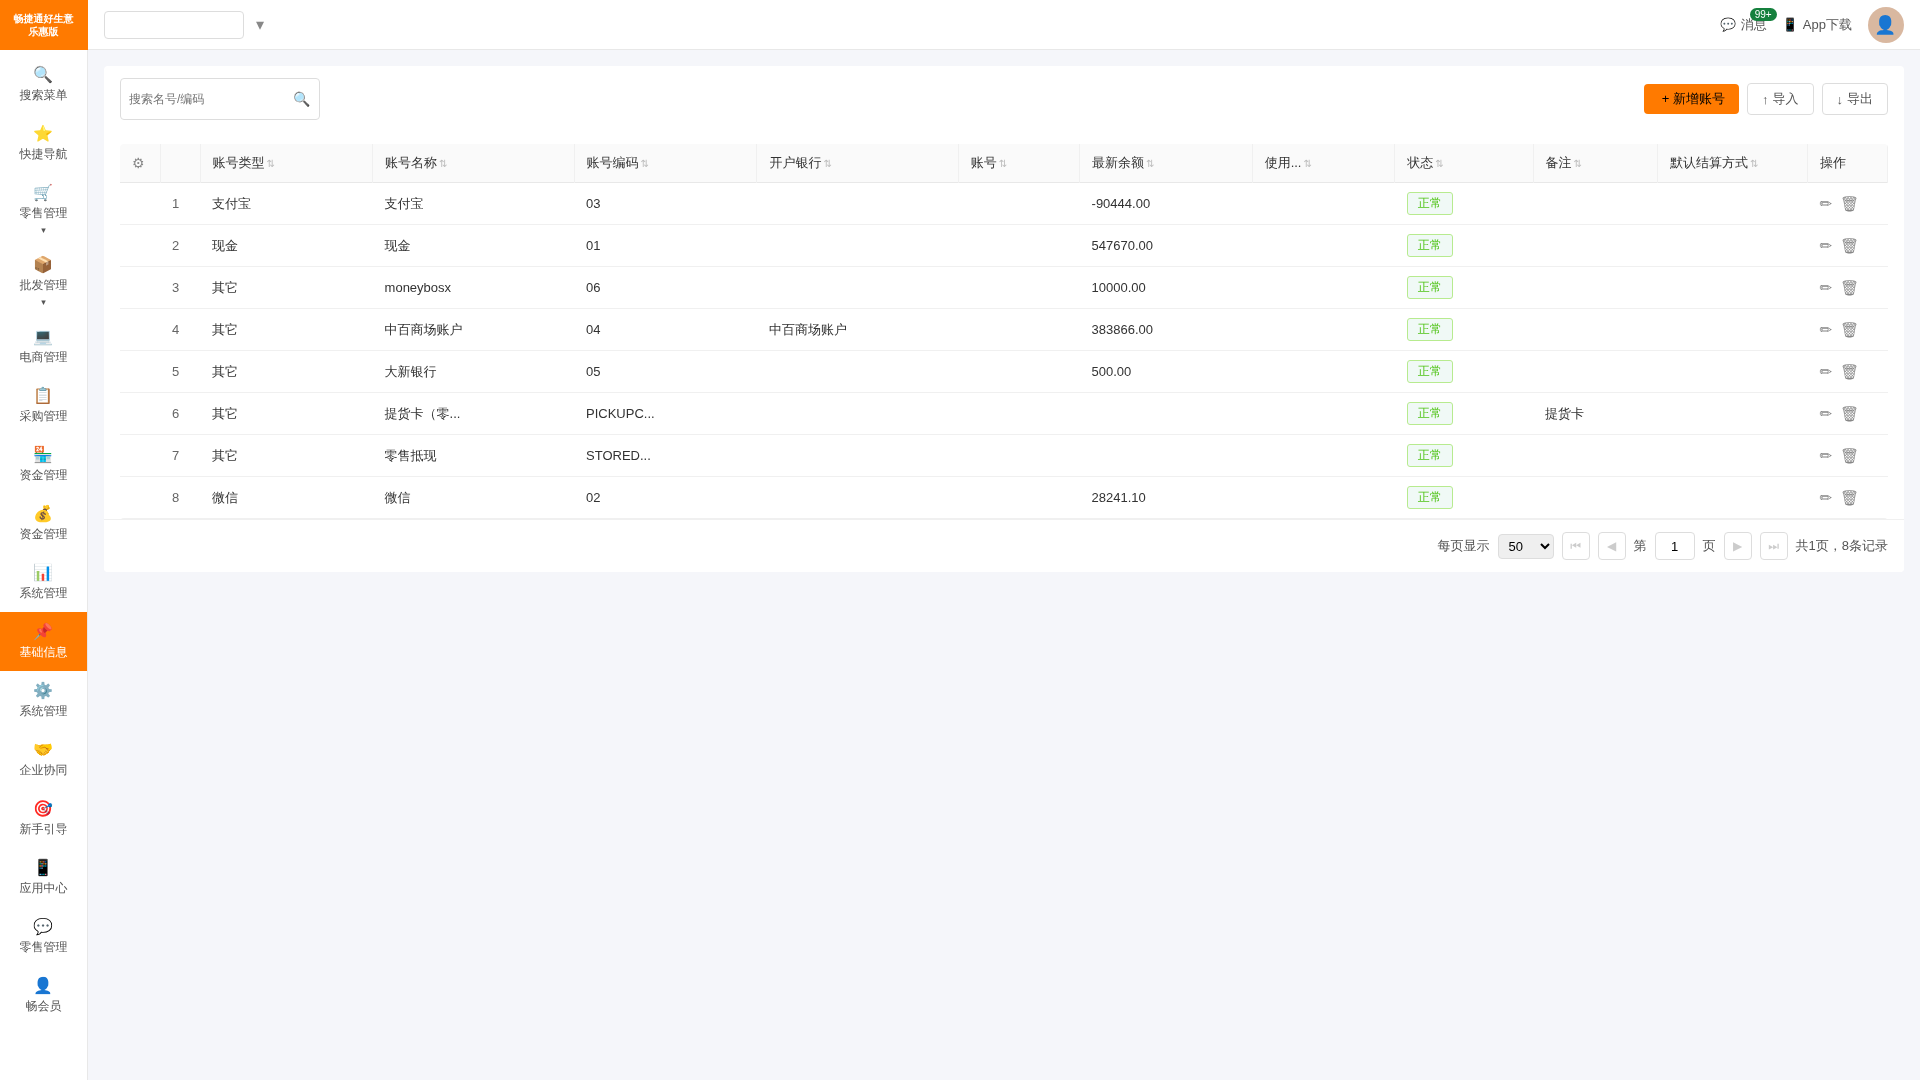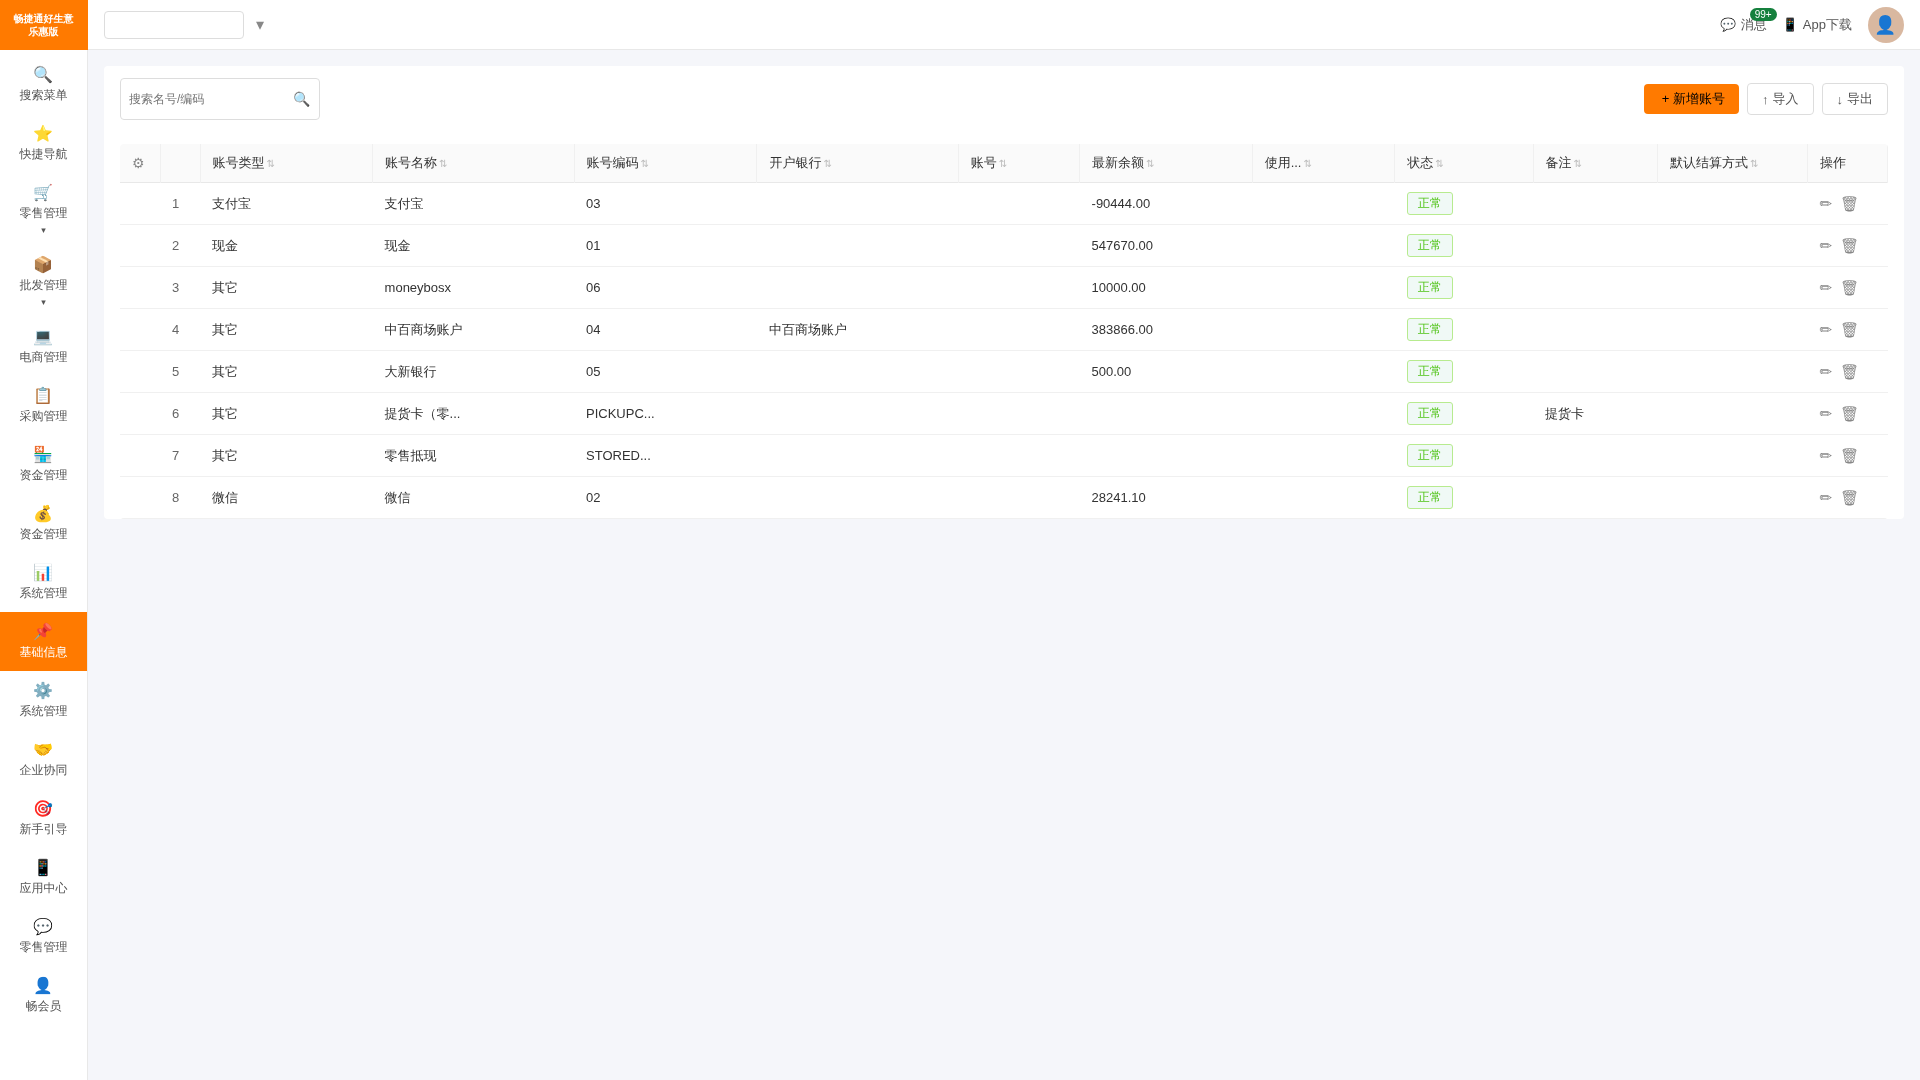--- a/index.html
+++ b/index.html
@@ -650,16 +650,32 @@
       <div class="action-btns">
         <span class="action-btn" title="编辑">✏</span>
         <span class="action-btn" title="删除">🗑</span>
       </div>
     </td>
   </tr>
             </tbody>
         </table>
       </div>
 
+      <div class="pagination-bar">
+        <span>每页显示</span>
+        <select class="page-size-select">
+          <option>50</option>
+          <option>100</option>
+          <option>200</option>
+        </select>
+        <button class="page-nav-btn disabled">⏮</button>
+        <button class="page-nav-btn disabled">◀</button>
+        <span>第</span>
+        <input class="page-input" type="text" value="1" style="">
+        <span>页</span>
+        <button class="page-nav-btn disabled">▶</button>
+        <button class="page-nav-btn disabled">⏭</button>
+        <span>共1页，8条记录</span>
+      </div>
 
     </div>
   </div>
 </div>
 
 </body></html>

